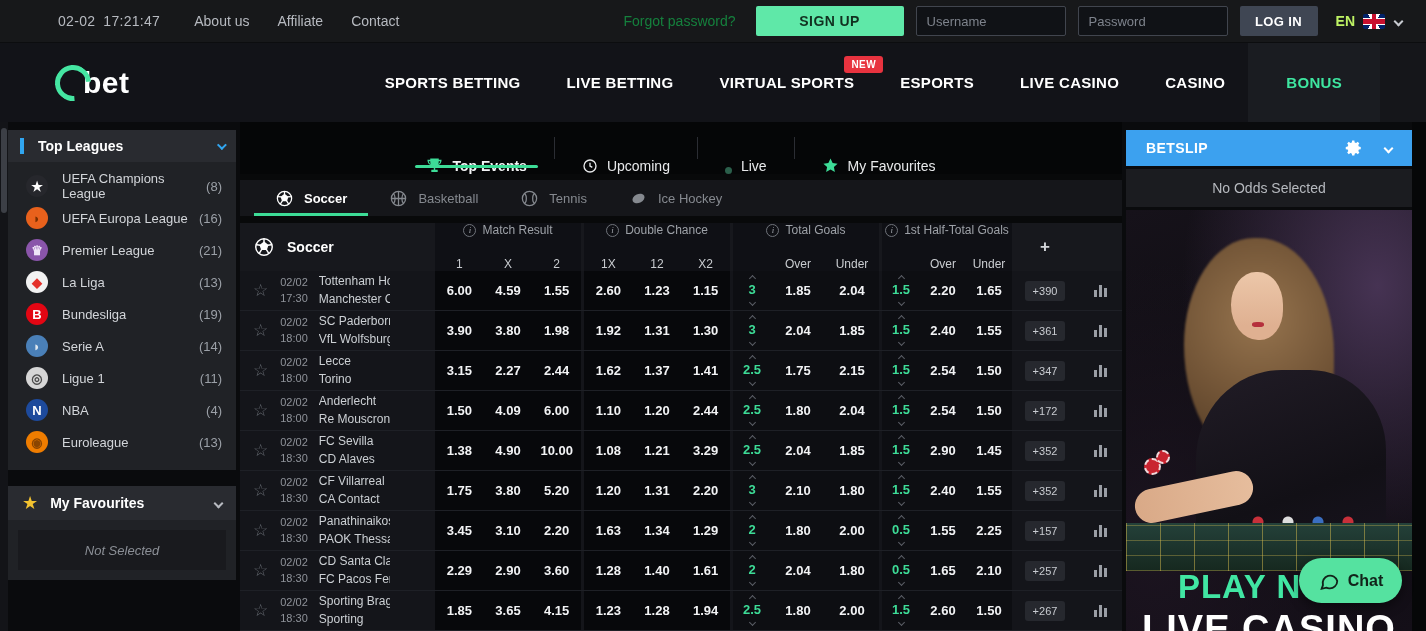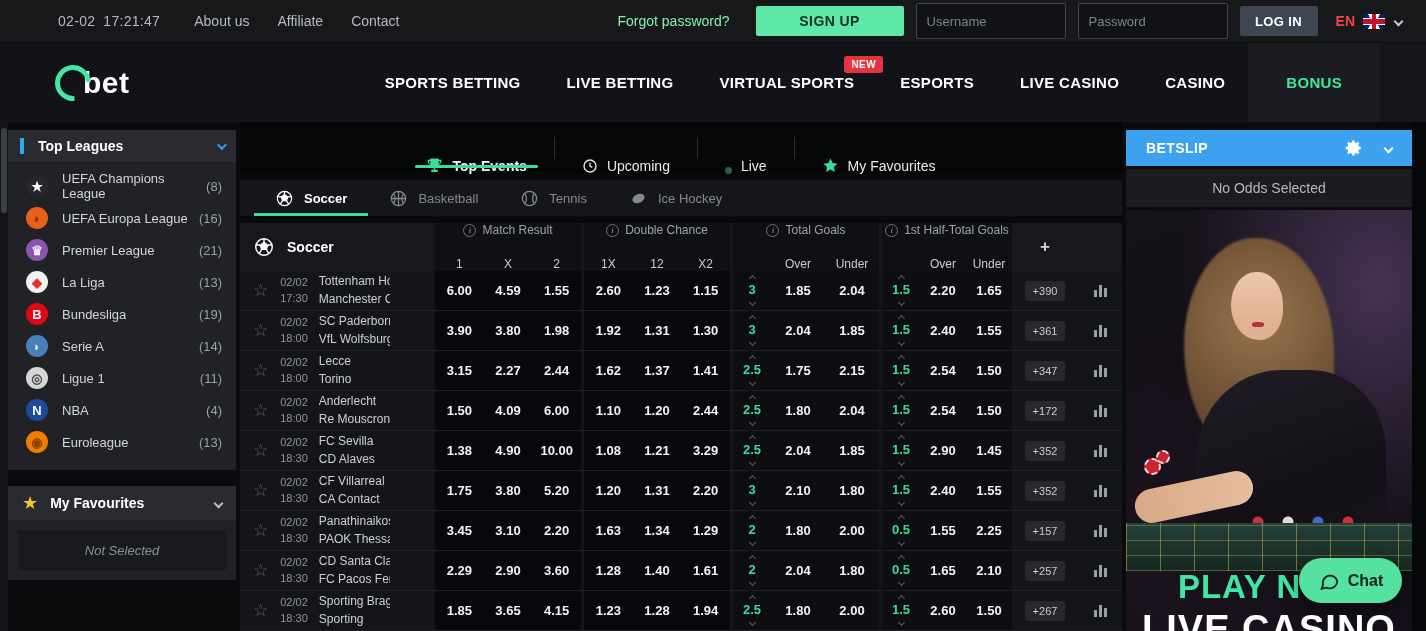--- a/index.html
+++ b/index.html
@@ -11,37 +11,37 @@
   }
   
   .topbar {
     height:43px; background:#17181a; display:flex; align-items:center;
     padding:0 24px 0 58px; border-bottom:1px solid #0c0d0f;
   }
   .topbar .datetime { color:#b7bac0; font-size:14px; margin-right:34px; letter-spacing:.3px; }
   .topbar .datetime .t { margin-left:8px; }
   .top-link { color:#b7bac0; font-size:14px; margin-right:28px; cursor:pointer; }
   .topbar-right { margin-left:auto; display:flex; align-items:center; }
-  .forgot { color:#86efac; font-size:14px; margin-right:26px; cursor:pointer; }
+  .forgot { color:#15803d; font-size:14px; margin-right:20px; cursor:pointer; }
   .signup-btn {
     background:#5fe8a8; color:#11301f; font-weight:bold; font-size:14px;
     border:none; width:148px; height:30px; border-radius:2px; cursor:pointer; letter-spacing:.4px;
   }
   .cred-input {
     background:#101216; border:1px solid #41454e; color:#d4d7db; font-size:13px;
-    width:150px; height:36px; margin-left:12px; padding:0 10px; border-radius:2px;
+    width:150px; height:30px; margin-left:12px; padding:0 10px; border-radius:2px;
     font-family:"Liberation Sans", sans-serif;
   }
   .cred-input::placeholder { color:#7e838c; }
   .login-btn {
     background:#3f4653; color:#fff; font-weight:bold; font-size:13px; border:none;
     width:78px; height:30px; margin-left:12px; border-radius:2px; cursor:pointer; letter-spacing:.4px;
   }
   .lang { display:flex; align-items:center; margin-left:18px; cursor:pointer; }
-  .lang .code { color:#ef4444; font-weight:bold; font-size:14px; margin-right:8px; }
+  .lang .code { color:#bef264; font-weight:bold; font-size:14px; margin-right:8px; }
   .flag {
     width:22px; height:15px; border-radius:2px; margin-right:10px;
     background:
       linear-gradient(to right, transparent 43%, #c8102e 43%, #c8102e 57%, transparent 57%),
       linear-gradient(to bottom, transparent 36%, #c8102e 36%, #c8102e 64%, transparent 64%),
       linear-gradient(to right, transparent 36%, #fff 36%, #fff 64%, transparent 64%),
       linear-gradient(to bottom, transparent 26%, #fff 26%, #fff 74%, transparent 74%),
       linear-gradient(57deg, transparent 45%, #fff 45%, #fff 55%, transparent 55%),
       linear-gradient(-57deg, transparent 45%, #fff 45%, #fff 55%, transparent 55%),
       #012169;

